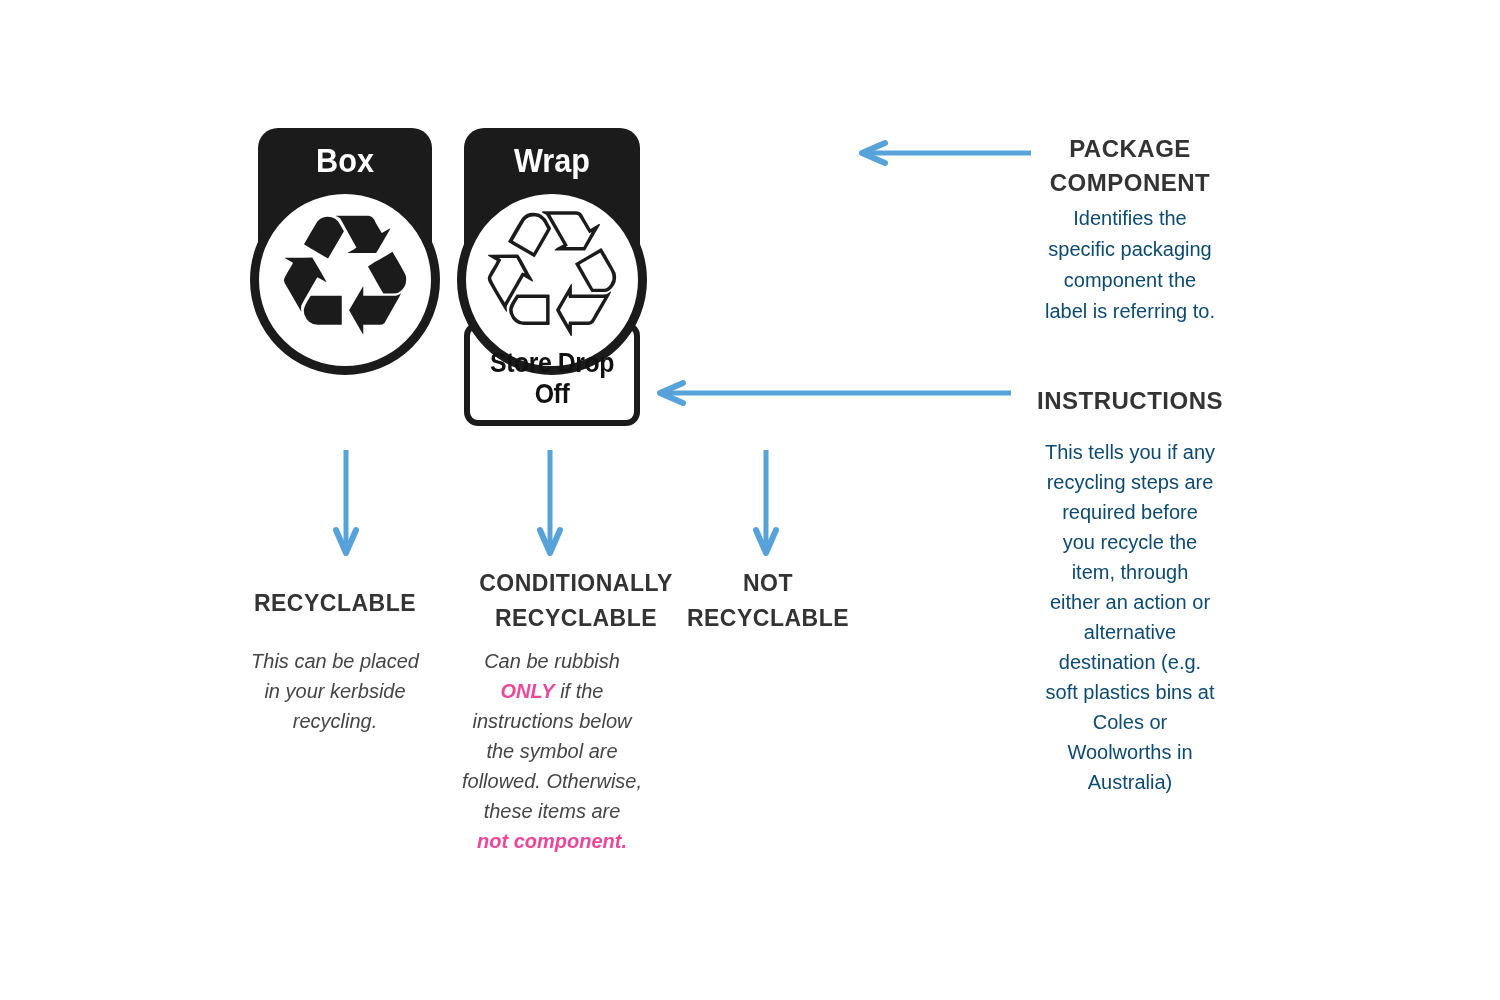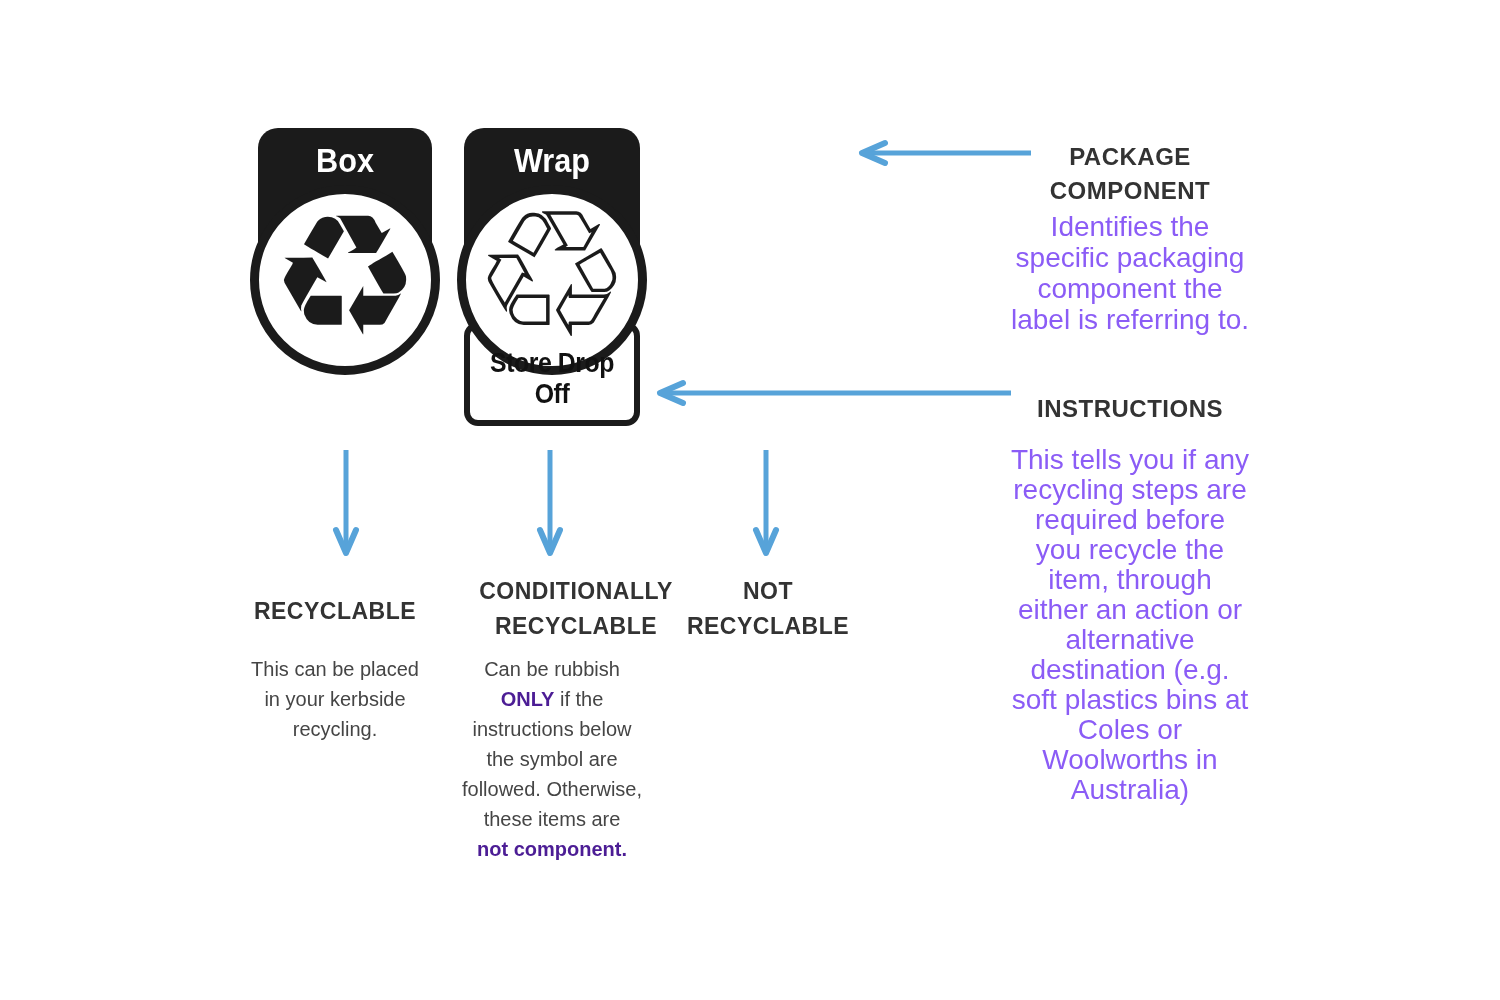--- a/index.html
+++ b/index.html
@@ -76,46 +76,47 @@
     color: #111111;
     letter-spacing: -0.5px;
     transform: scaleX(0.92);
   }
 
   
   .arrow { position: absolute; }
   .arrow svg { display: block; }
 
   
-  .t-center { text-align: center; white-space: pre-line; position: absolute; margin-top: 8px; }
+  .t-center { text-align: center; white-space: pre-line; position: absolute; }
   .cat-heading {
     font-weight: 700;
     font-size: 23px;
     color: #333333;
     line-height: 35px;
     letter-spacing: 0.5px;
   }
   .cat-body {
     font-size: 20px;
     color: #454545;
     line-height: 30px;
-  }
-  .cat-body strong { color: #4c1d95; }
+    font-style: italic;
+  }
+  .cat-body strong { color: #ec4899; }
 
   
   .ann-heading {
     font-weight: 700;
     font-size: 24px;
     color: #333333;
     line-height: 34px;
     letter-spacing: 0.5px;
   }
   .ann-body {
-    font-size: 28px;
-    color: #8b5cf6;
+    font-size: 20px;
+    color: #0c4a6e;
     line-height: 30px;
   }
 </style>
 </head>
 <body>
 
 <div id="canvas">
 
   <div class="arl-label box">
     <div class="arl-rect">

